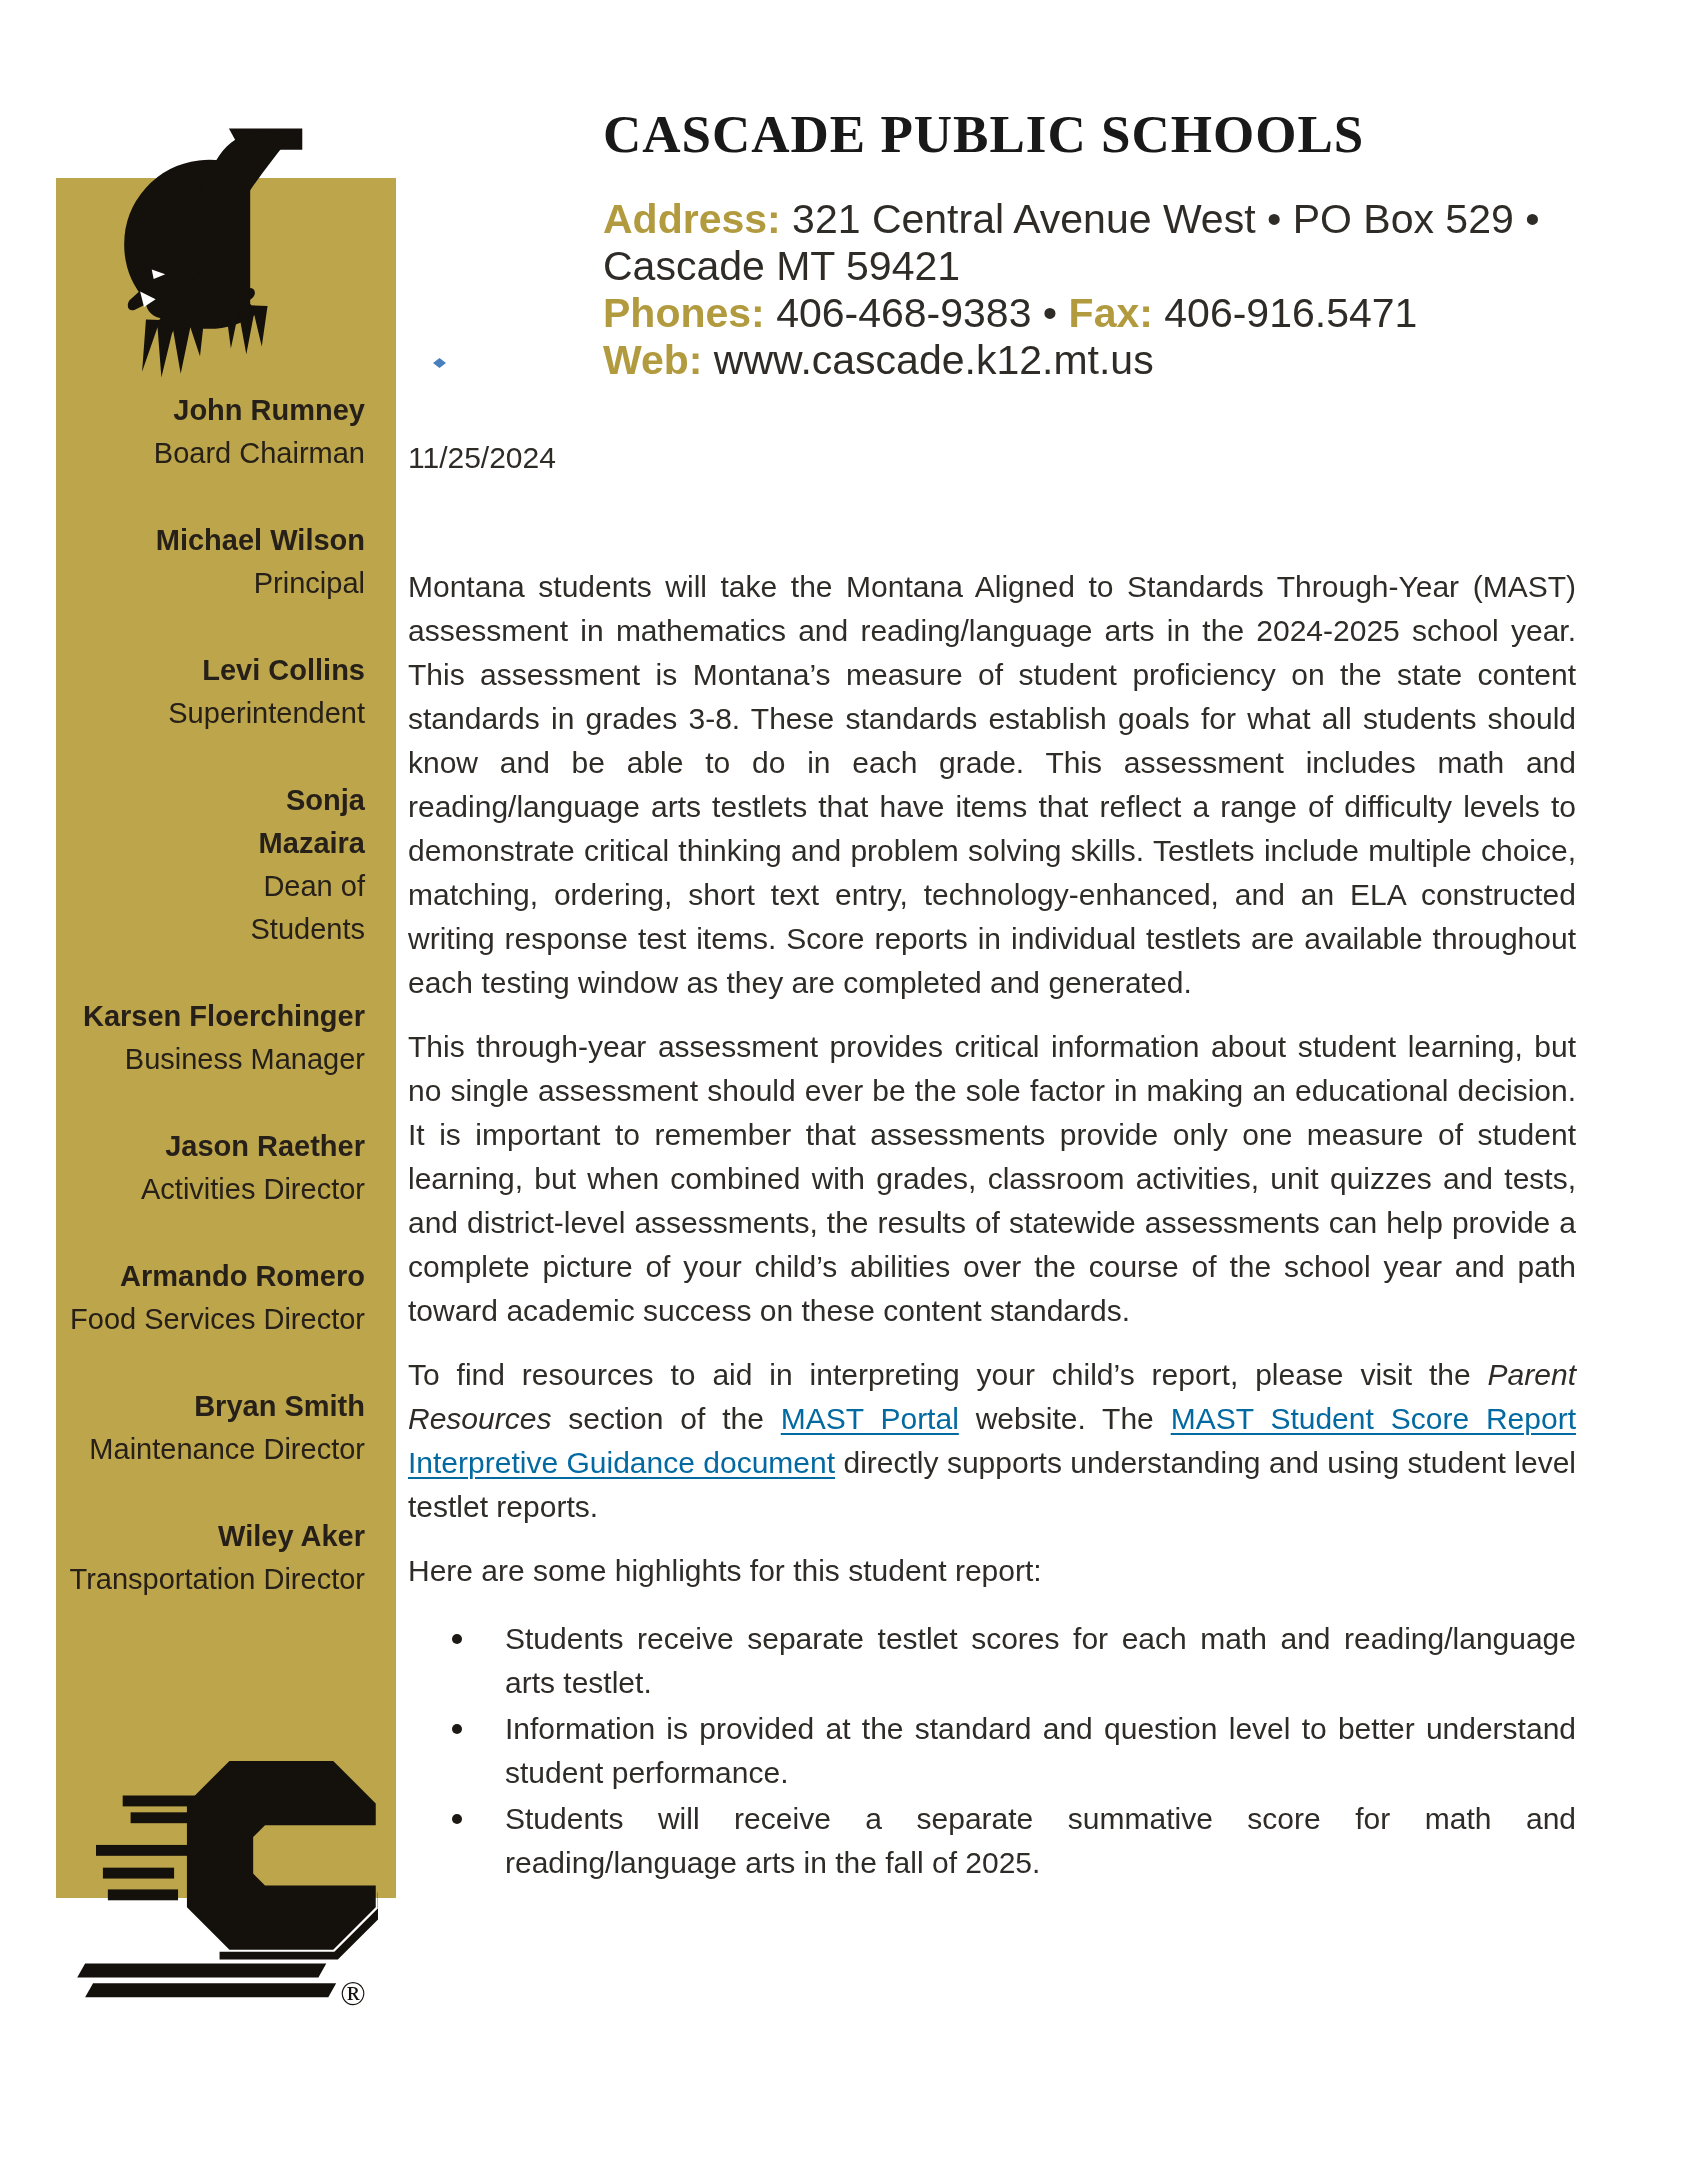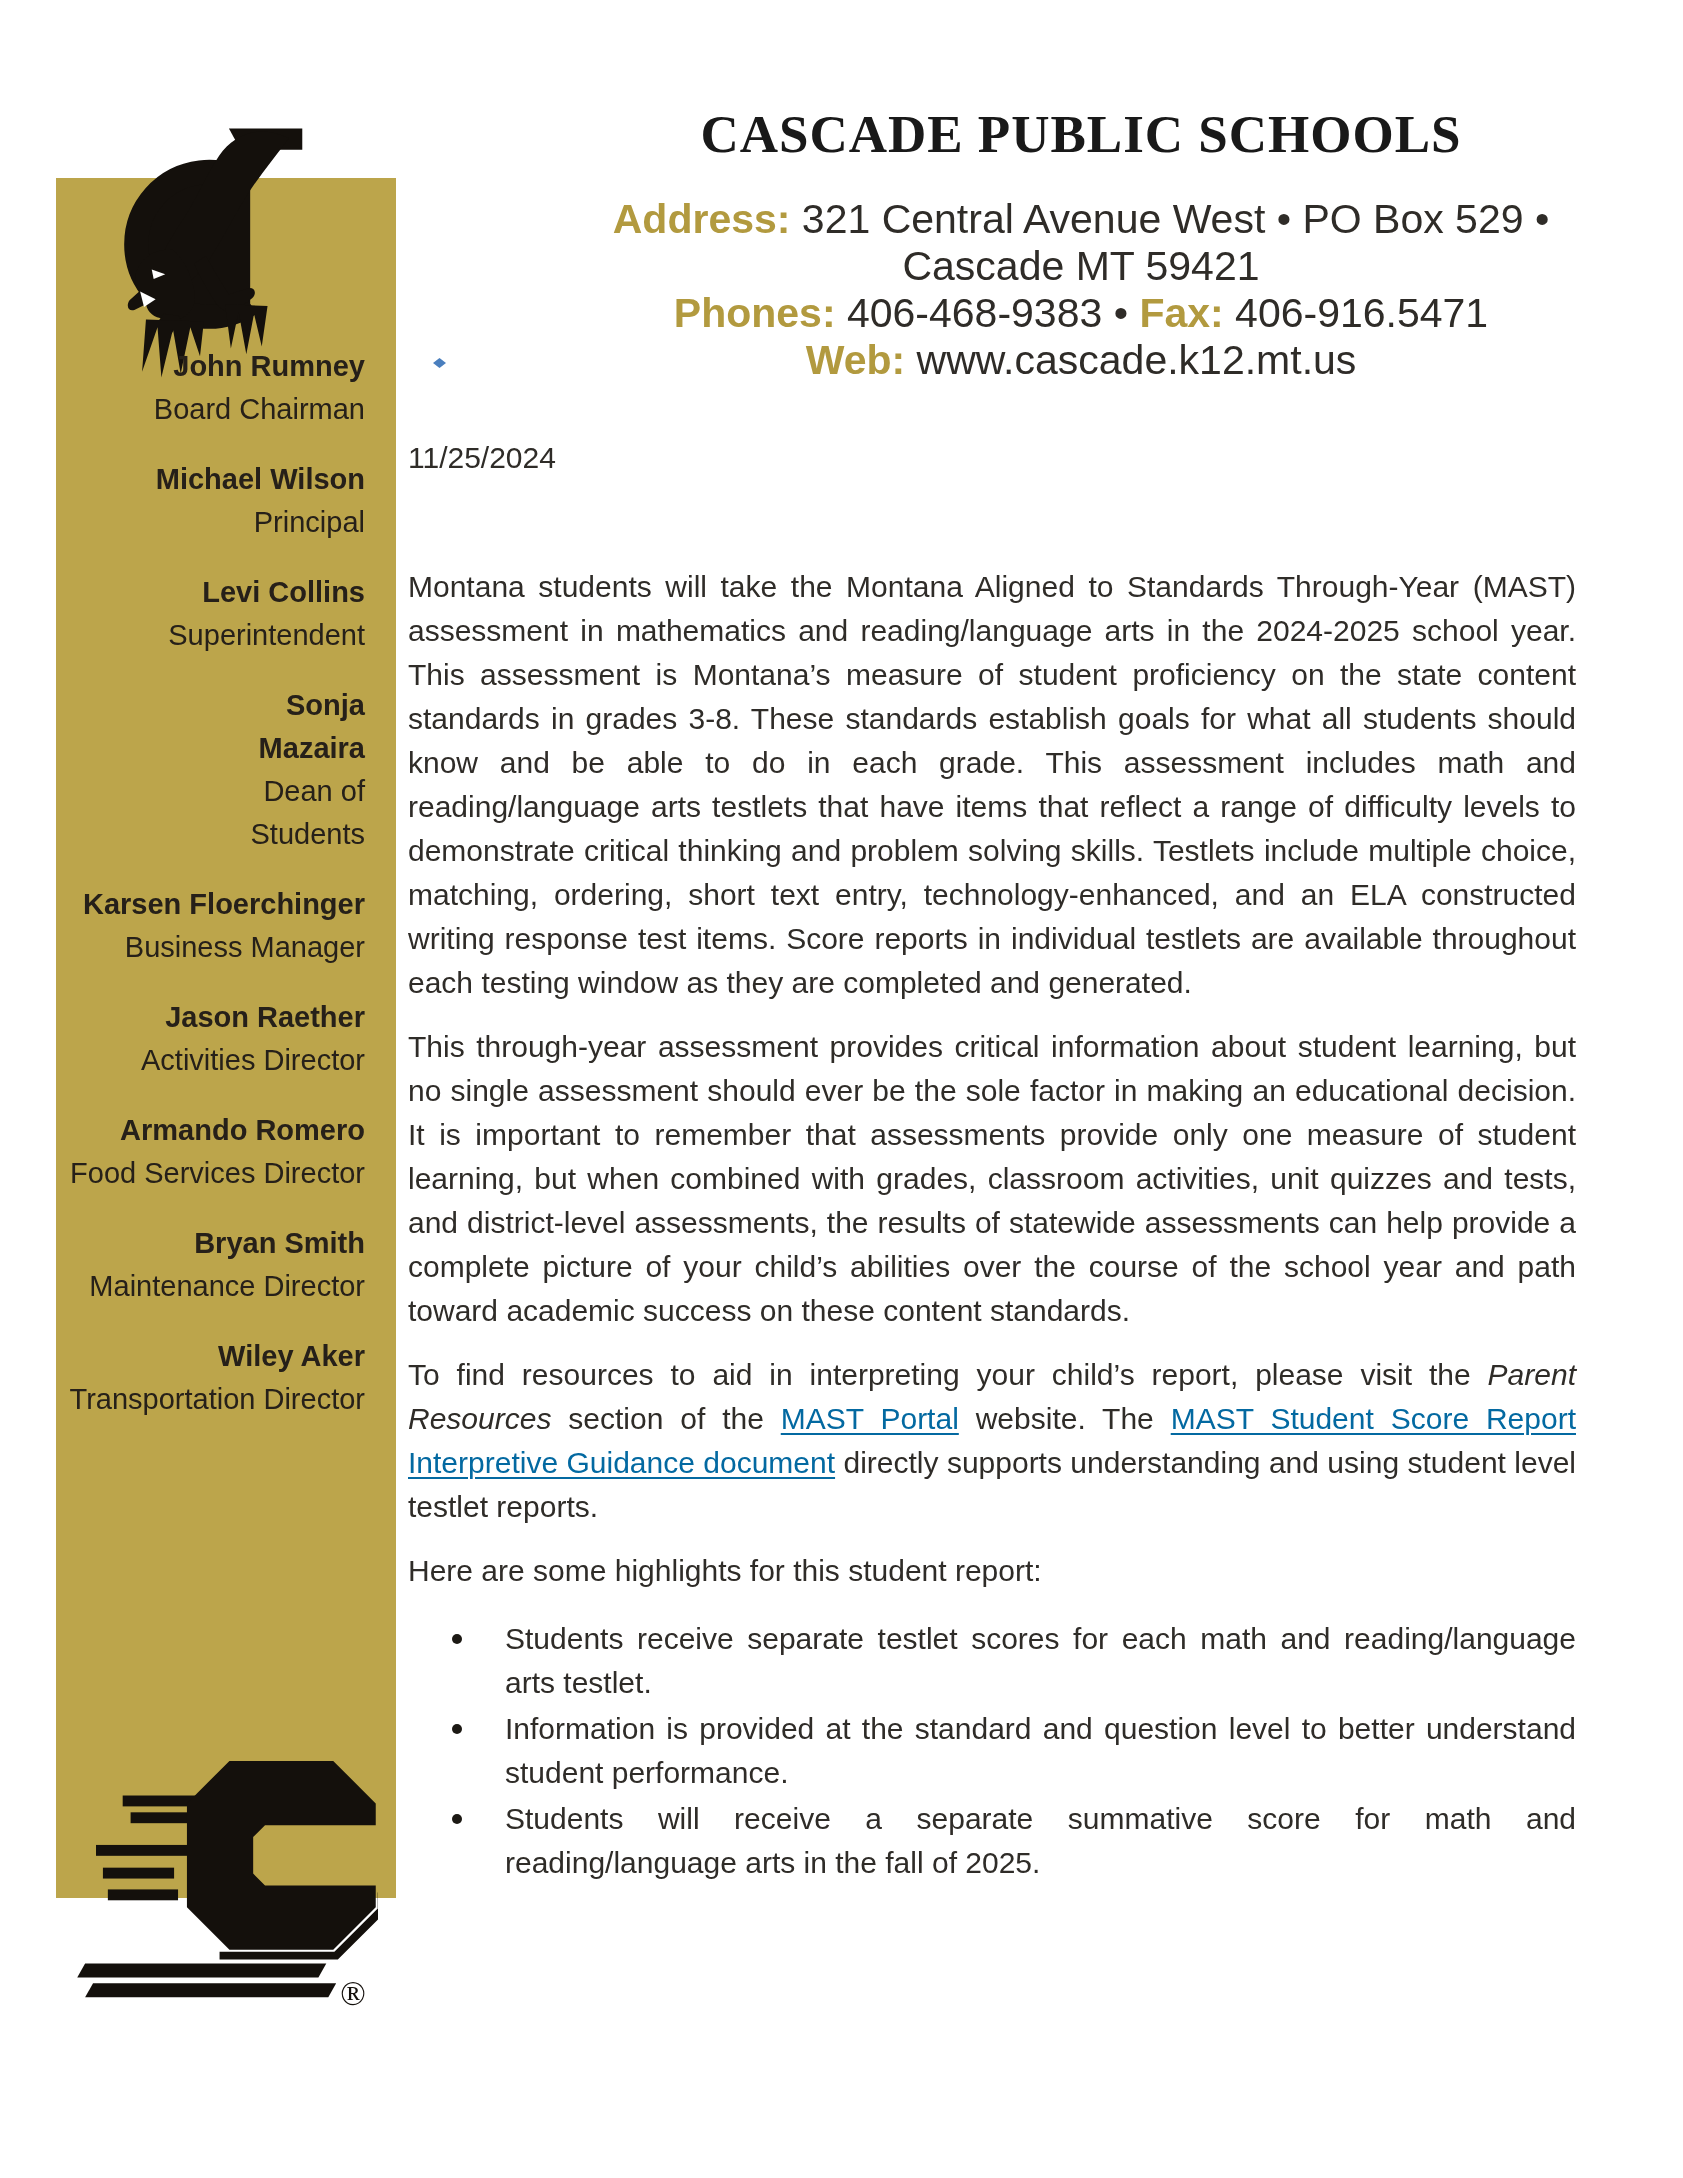--- a/index.html
+++ b/index.html
@@ -5,25 +5,25 @@
   html,body{margin:0;padding:0;background:#fff;}
   .page{
     position:relative;width:1683px;height:2178px;background:#ffffff;overflow:hidden;
     font-family:"Liberation Sans","DejaVu Sans",sans-serif;color:#2f2c28;
   }
   
   .sidebar-band{position:absolute;left:56px;top:178px;width:340px;height:1720px;background:#bca54b;}
   .top-logo{position:absolute;left:117px;top:97px;width:193px;height:285px;z-index:3;}
   .bottom-logo{position:absolute;left:71px;top:1754px;width:307px;height:257px;z-index:3;}
   .staff-list{position:absolute;left:56px;top:345px;width:309px;z-index:4;text-align:right;color:#262019;}
-  .staff-entry{margin-bottom:27px;}
+  .staff-entry{margin-bottom:27px;margin-top:44px;}
   .staff-name{font-weight:bold;font-size:29px;line-height:43px;white-space:pre-line;}
   .staff-title{font-size:29px;line-height:43px;white-space:pre-line;}
   
-  .header-block{position:absolute;top:103px;right:107px;width:990px;text-align:center;z-index:2;}
+  .header-block{position:absolute;top:103px;right:90px;width:990px;text-align:left;z-index:2;}
   .school-name{
     font-family:"Liberation Serif","DejaVu Serif",serif;font-weight:bold;
     font-size:53px;line-height:63px;color:#191919;letter-spacing:1px;white-space:nowrap;
   }
   .contact-lines{margin-top:30px;font-size:41px;line-height:47px;color:#2f2c28;}
   .contact-label{font-weight:bold;color:#b29a3f;}
   
   .main-col{position:absolute;left:408px;top:436px;width:1168px;z-index:2;font-size:30px;line-height:44px;}
   .letter-date{margin:0 0 85px 0;}
   .para{margin:0 0 20px 0;text-align:justify;}

